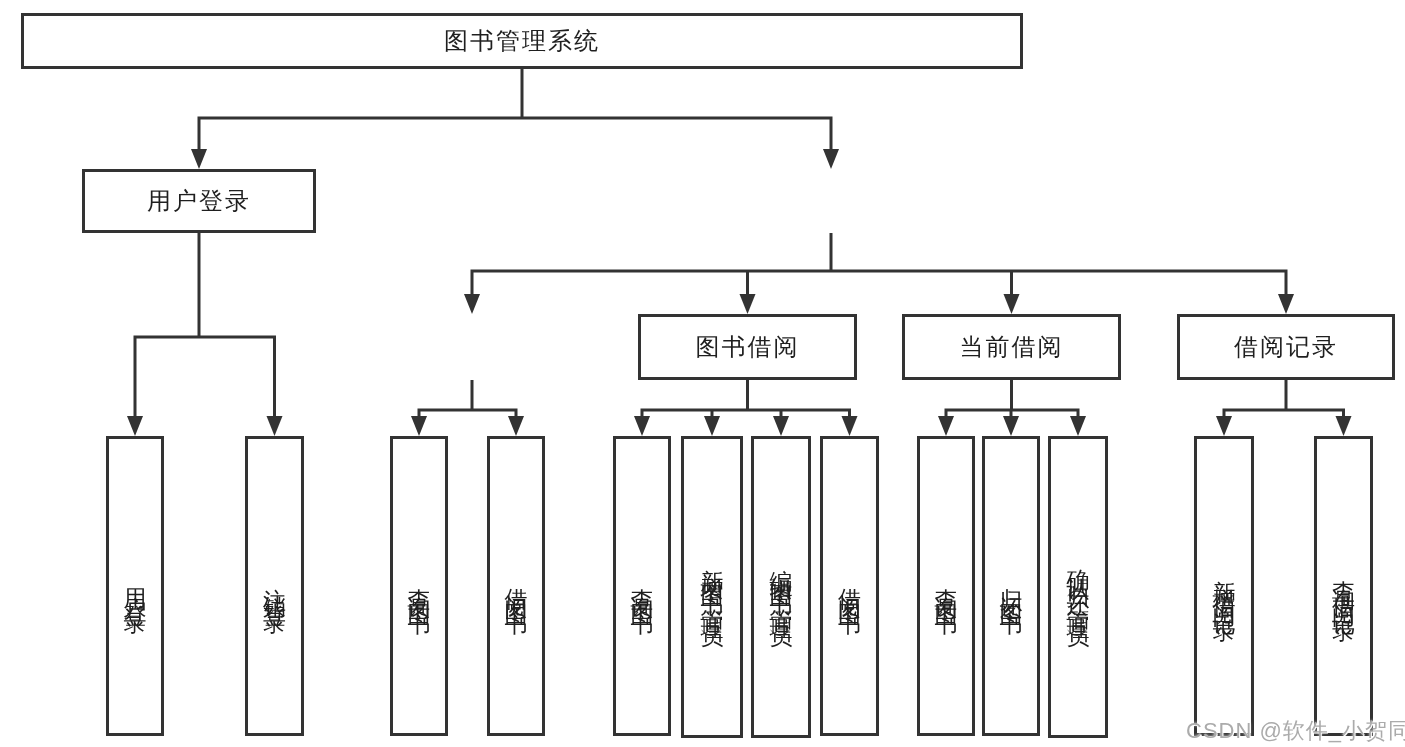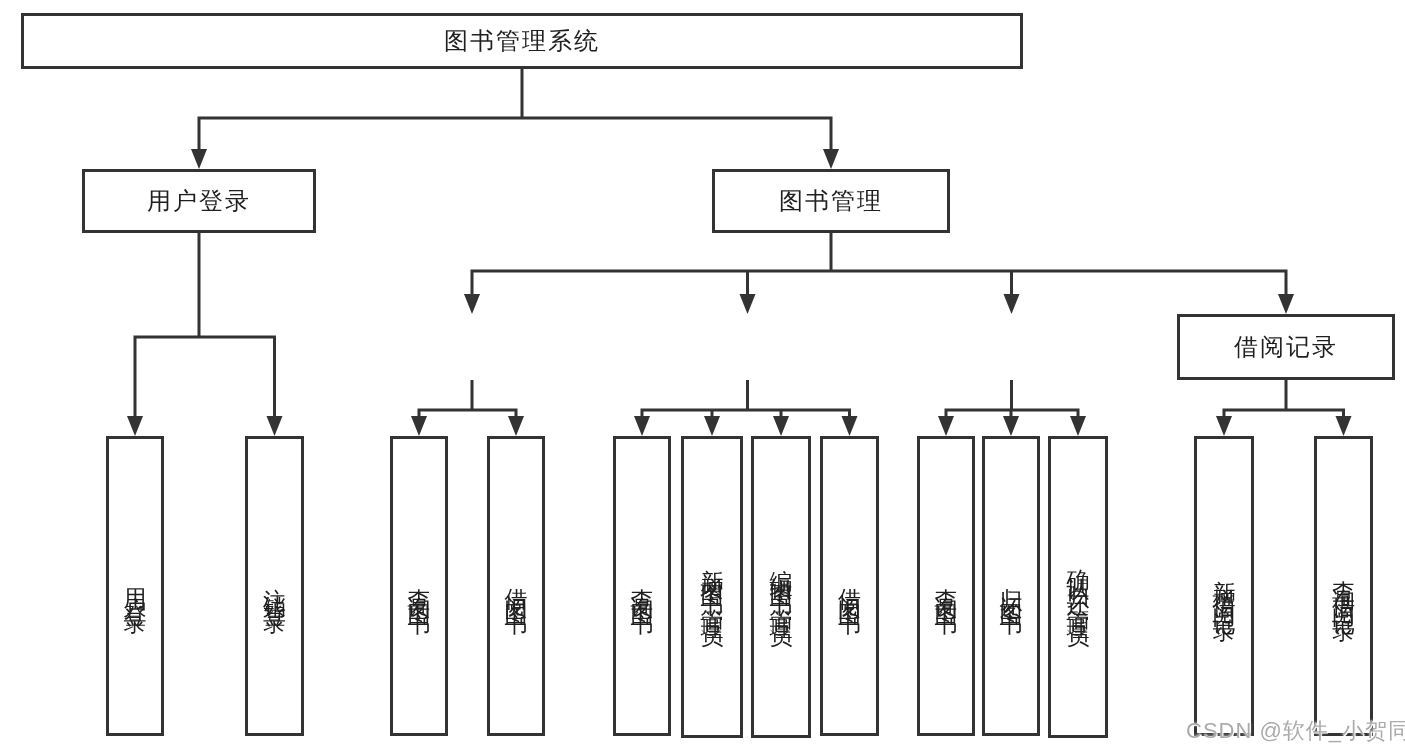--- a/index.html
+++ b/index.html
@@ -126,24 +126,27 @@
     <polygon points="1335.5,416 1351.5,416 1343.5,436"></polygon>
   </svg>
 
   <div class="box box-h" style="left:21px; top:13px; width:1002px; height:56px">
     <span class="lbl">图书管理系统</span>
   </div>
 
   <div class="box box-h" style="left:82px; top:169px; width:234px; height:64px">
     <span class="lbl">用户登录</span>
   </div>
-  <div class="box box-h" style="left:712px; top:169px; width:238px; height:64px">
-    <span class="lbl">图书管理</span>
+
+  <div class="box box-h" style="left:638px; top:314px; width:219px; height:66px">
+    <span class="lbl">图书借阅</span>
   </div>
-
+  <div class="box box-h" style="left:902px; top:314px; width:219px; height:66px">
+    <span class="lbl">当前借阅</span>
+  </div>
   <div class="box box-h" style="left:1177px; top:314px; width:218px; height:66px">
     <span class="lbl">借阅记录</span>
   </div>
 
   <div class="box box-v" style="left:106px; top:436px; width:58px; height:300px">
     <span class="lbl">用户登录</span>
   </div>
   <div class="box box-v" style="left:245px; top:436px; width:59px; height:300px">
     <span class="lbl">注销登录</span>
   </div>

